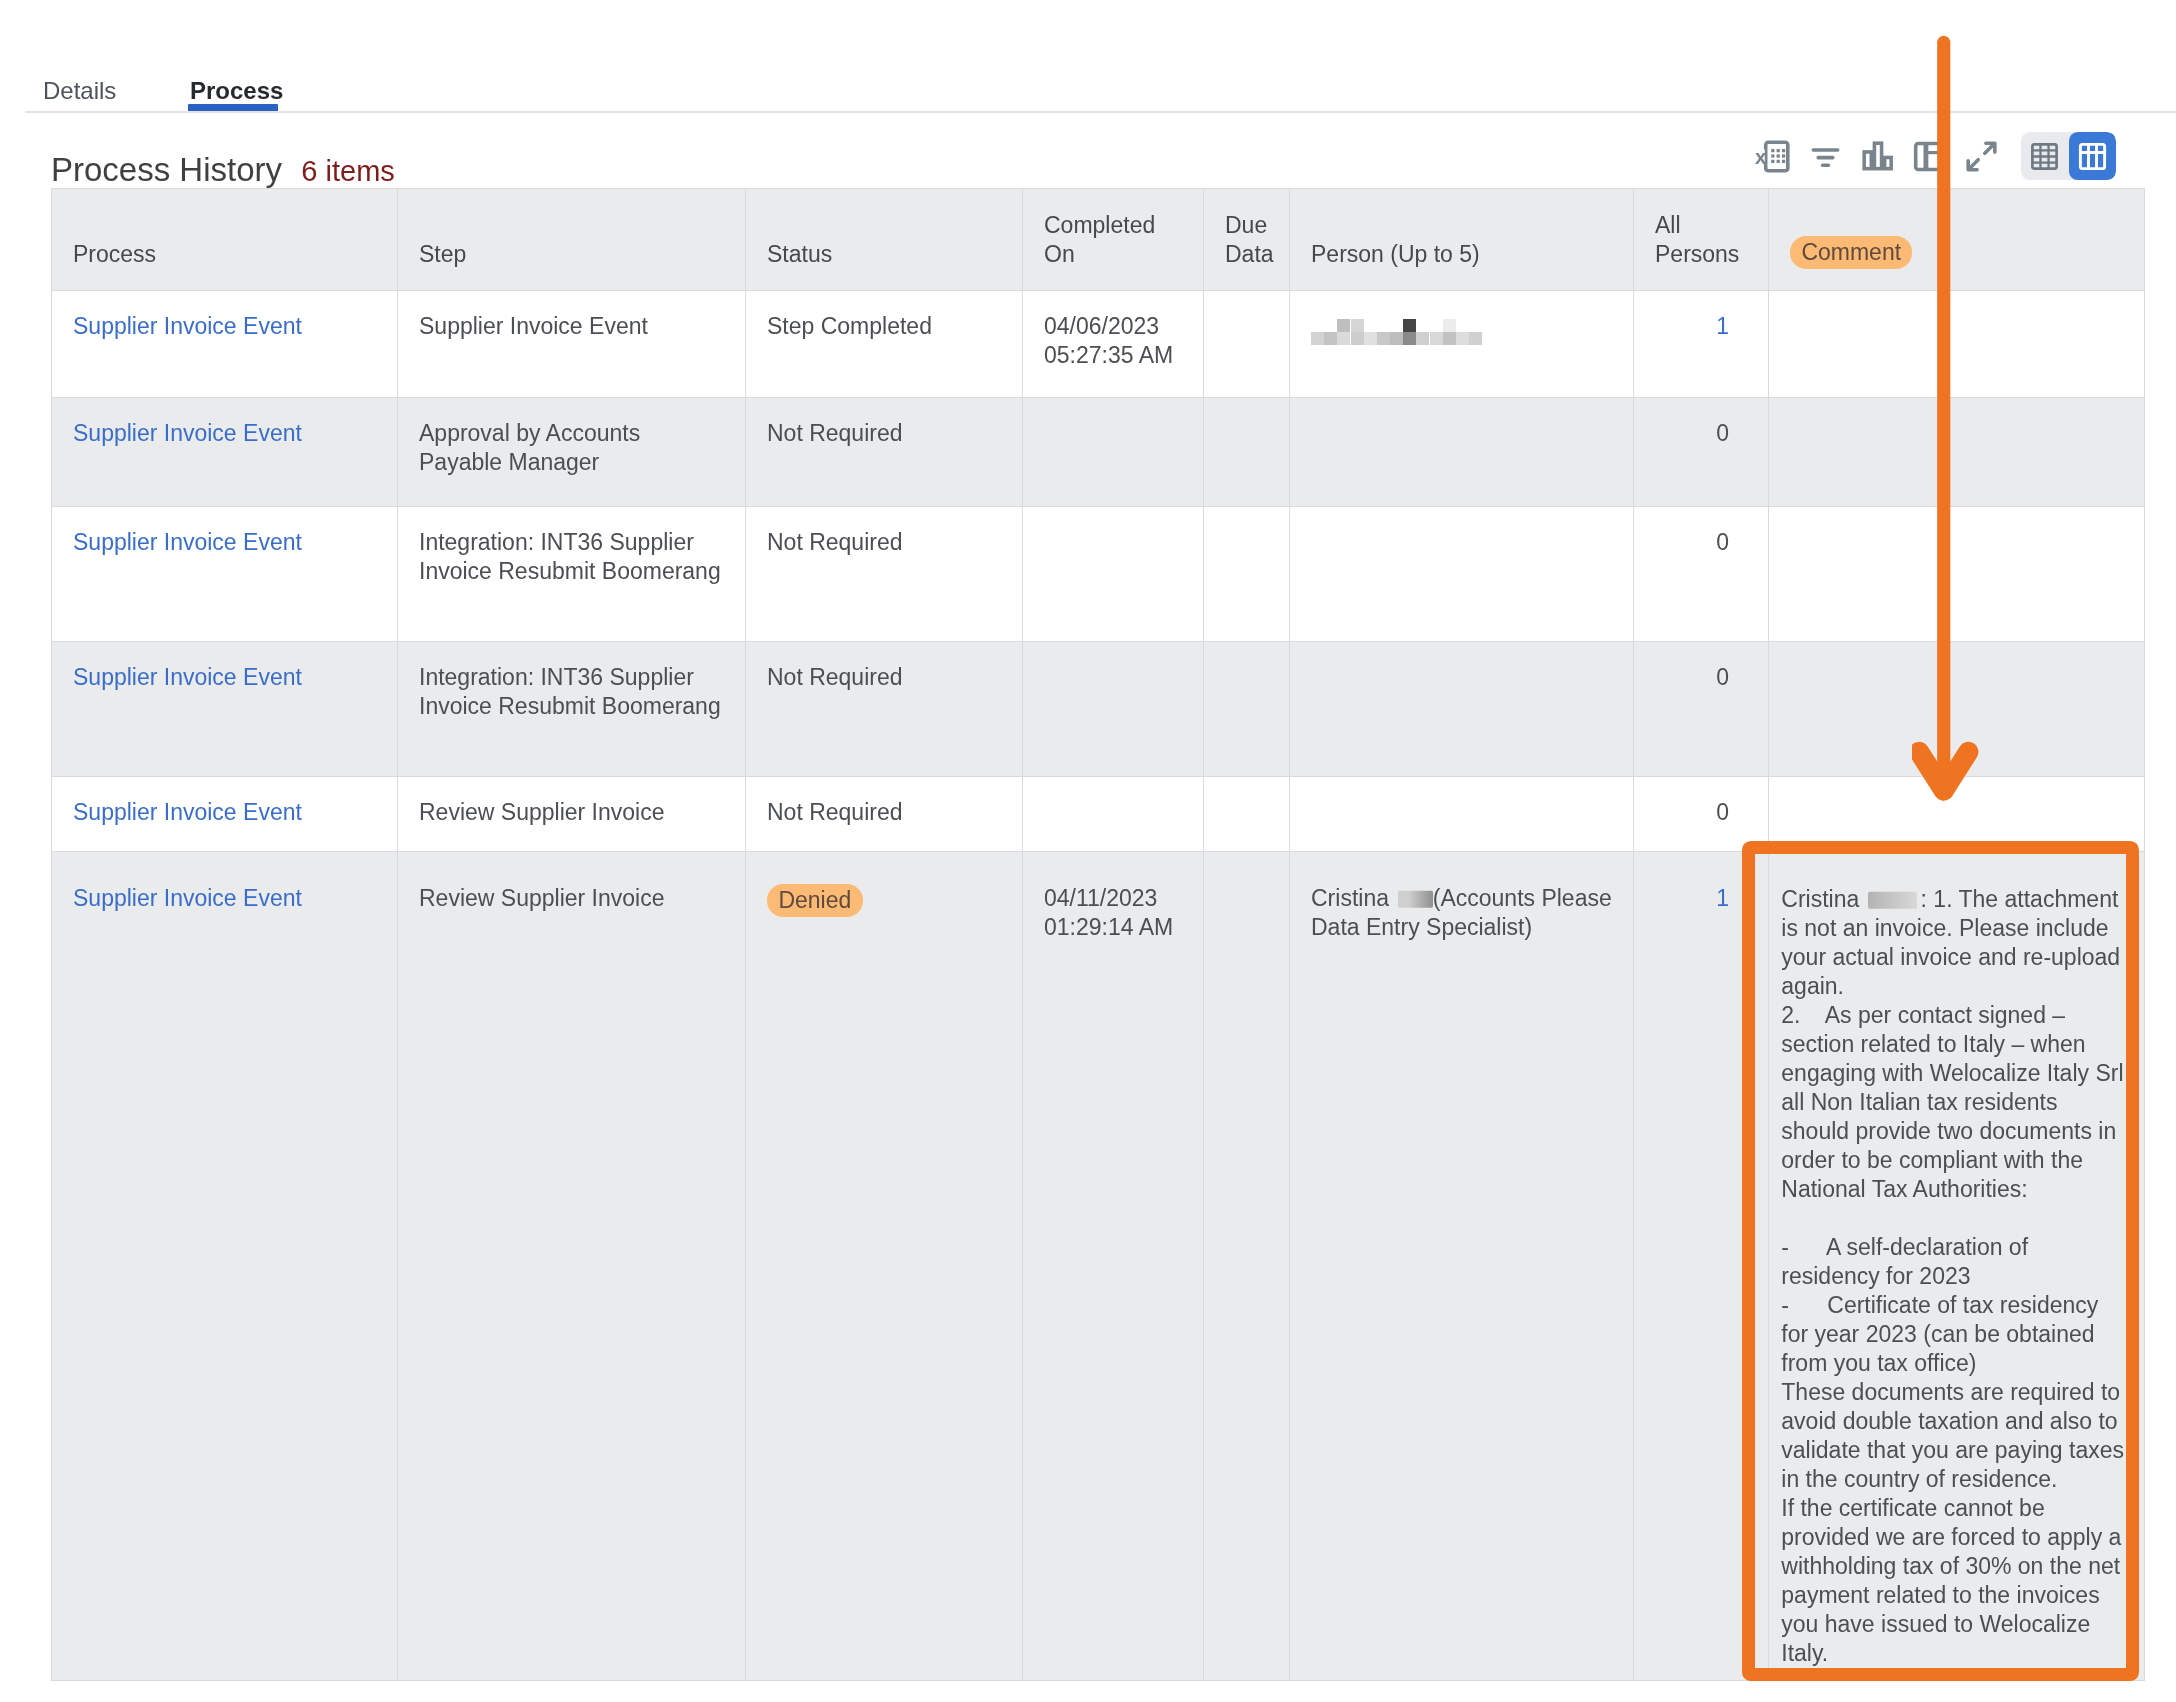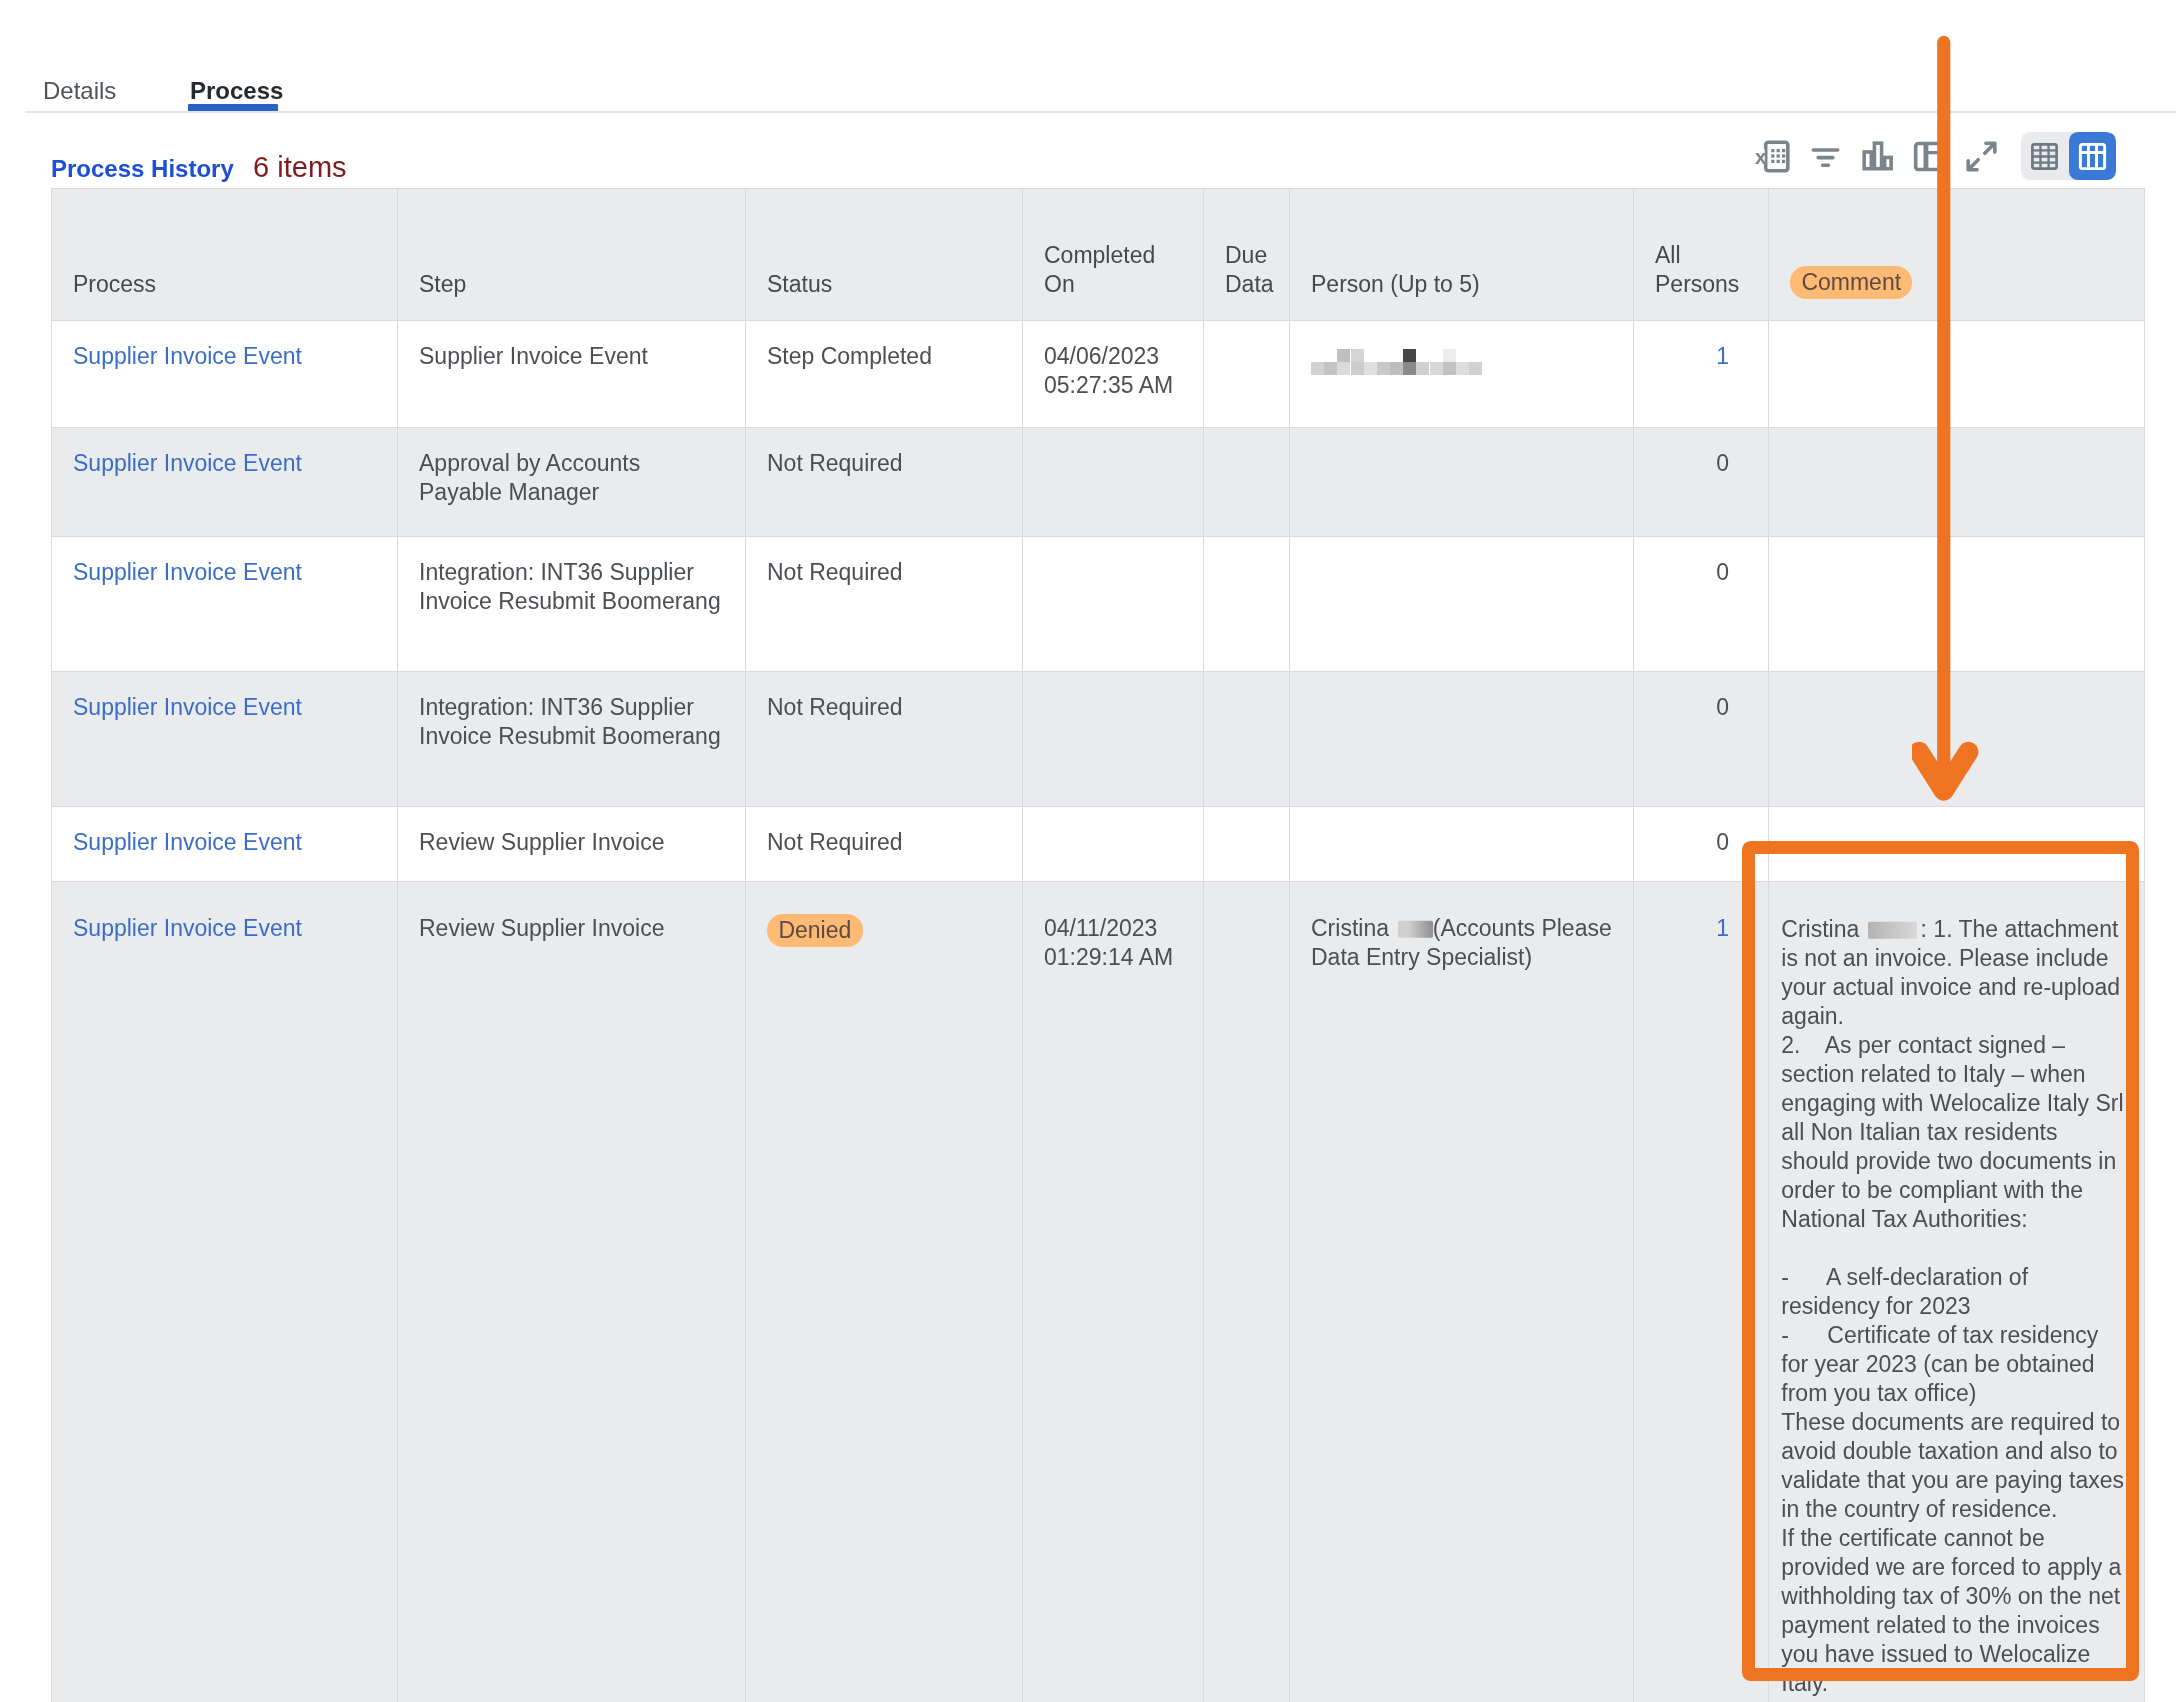--- a/index.html
+++ b/index.html
@@ -11,38 +11,38 @@
     color:#4b4e52;
   }
   
   .tab{position:absolute;top:77px;font-size:24px;line-height:28px;cursor:pointer;}
   .tab-details{left:43px;color:#4d5359;font-weight:400;}
   .tab-process{left:190px;color:#26292d;font-weight:700;}
   .tab-underline{position:absolute;left:188px;top:104px;width:90px;height:8px;background:#2a62c4;border-radius:0.9px;}
   .tab-divider{position:absolute;left:24.6px;right:0;top:111px;height:1.8px;background:#e2e4e8;border-radius:1.8px;}
   
   .section-head{position:absolute;left:51px;top:151px;display:flex;align-items:baseline;}
-  .section-title{font-size:24px;font-weight:700;color:#1d4ed8;}
+  .section-title{font-size:33px;font-weight:400;color:#404040;}
   .section-count{font-size:29px;color:#7f1d1d;margin-left:19.3px;}
   
   .toolbar{position:absolute;top:132px;right:61px;display:flex;align-items:center;gap:13px;}
   .tbtn{width:39px;height:39px;display:flex;align-items:center;justify-content:center;cursor:pointer;background:none;border:none;padding:0;}
   .seg{display:flex;width:95px;height:48px;background:#e8eaed;border-radius:8.8px;overflow:hidden;margin-left:7px;}
   .seg-btn{flex:1;display:flex;align-items:center;justify-content:center;cursor:pointer;}
   .seg-btn.selected{background:#3a79d6;border-radius:8.8px;}
   
   table.grid{
     position:absolute;left:51px;top:188px;width:2093px;
     border-collapse:collapse;table-layout:fixed;
     font-size:23px;line-height:29px;color:#4b4e52;
   }
   .grid th,.grid td{border:1.8px solid #d8dadd;box-sizing:border-box;}
   table.grid{border:1.8px solid #c3c5c8;}
   .grid th{
-    background:#eaebed;height:132px;vertical-align:bottom;text-align:left;
+    background:#eaebed;height:102px;vertical-align:bottom;text-align:left;
     font-weight:400;color:#45494d;padding:0 17.6px 21px 21px;
   }
   .grid td{vertical-align:top;padding:21px 17.6px 0 21px;background:#ffffff;}
   .grid tr.alt td{background:#eaebed;}
   .grid td.num{text-align:right;padding-right:39px;}
   a.lnk{color:#3a6dc8;text-decoration:none;cursor:pointer;}
   .pill{
     display:inline-block;background:#fdba74;color:#5e4a3e;
     border-radius:16px;padding:1.8px 11.4px;
   }

